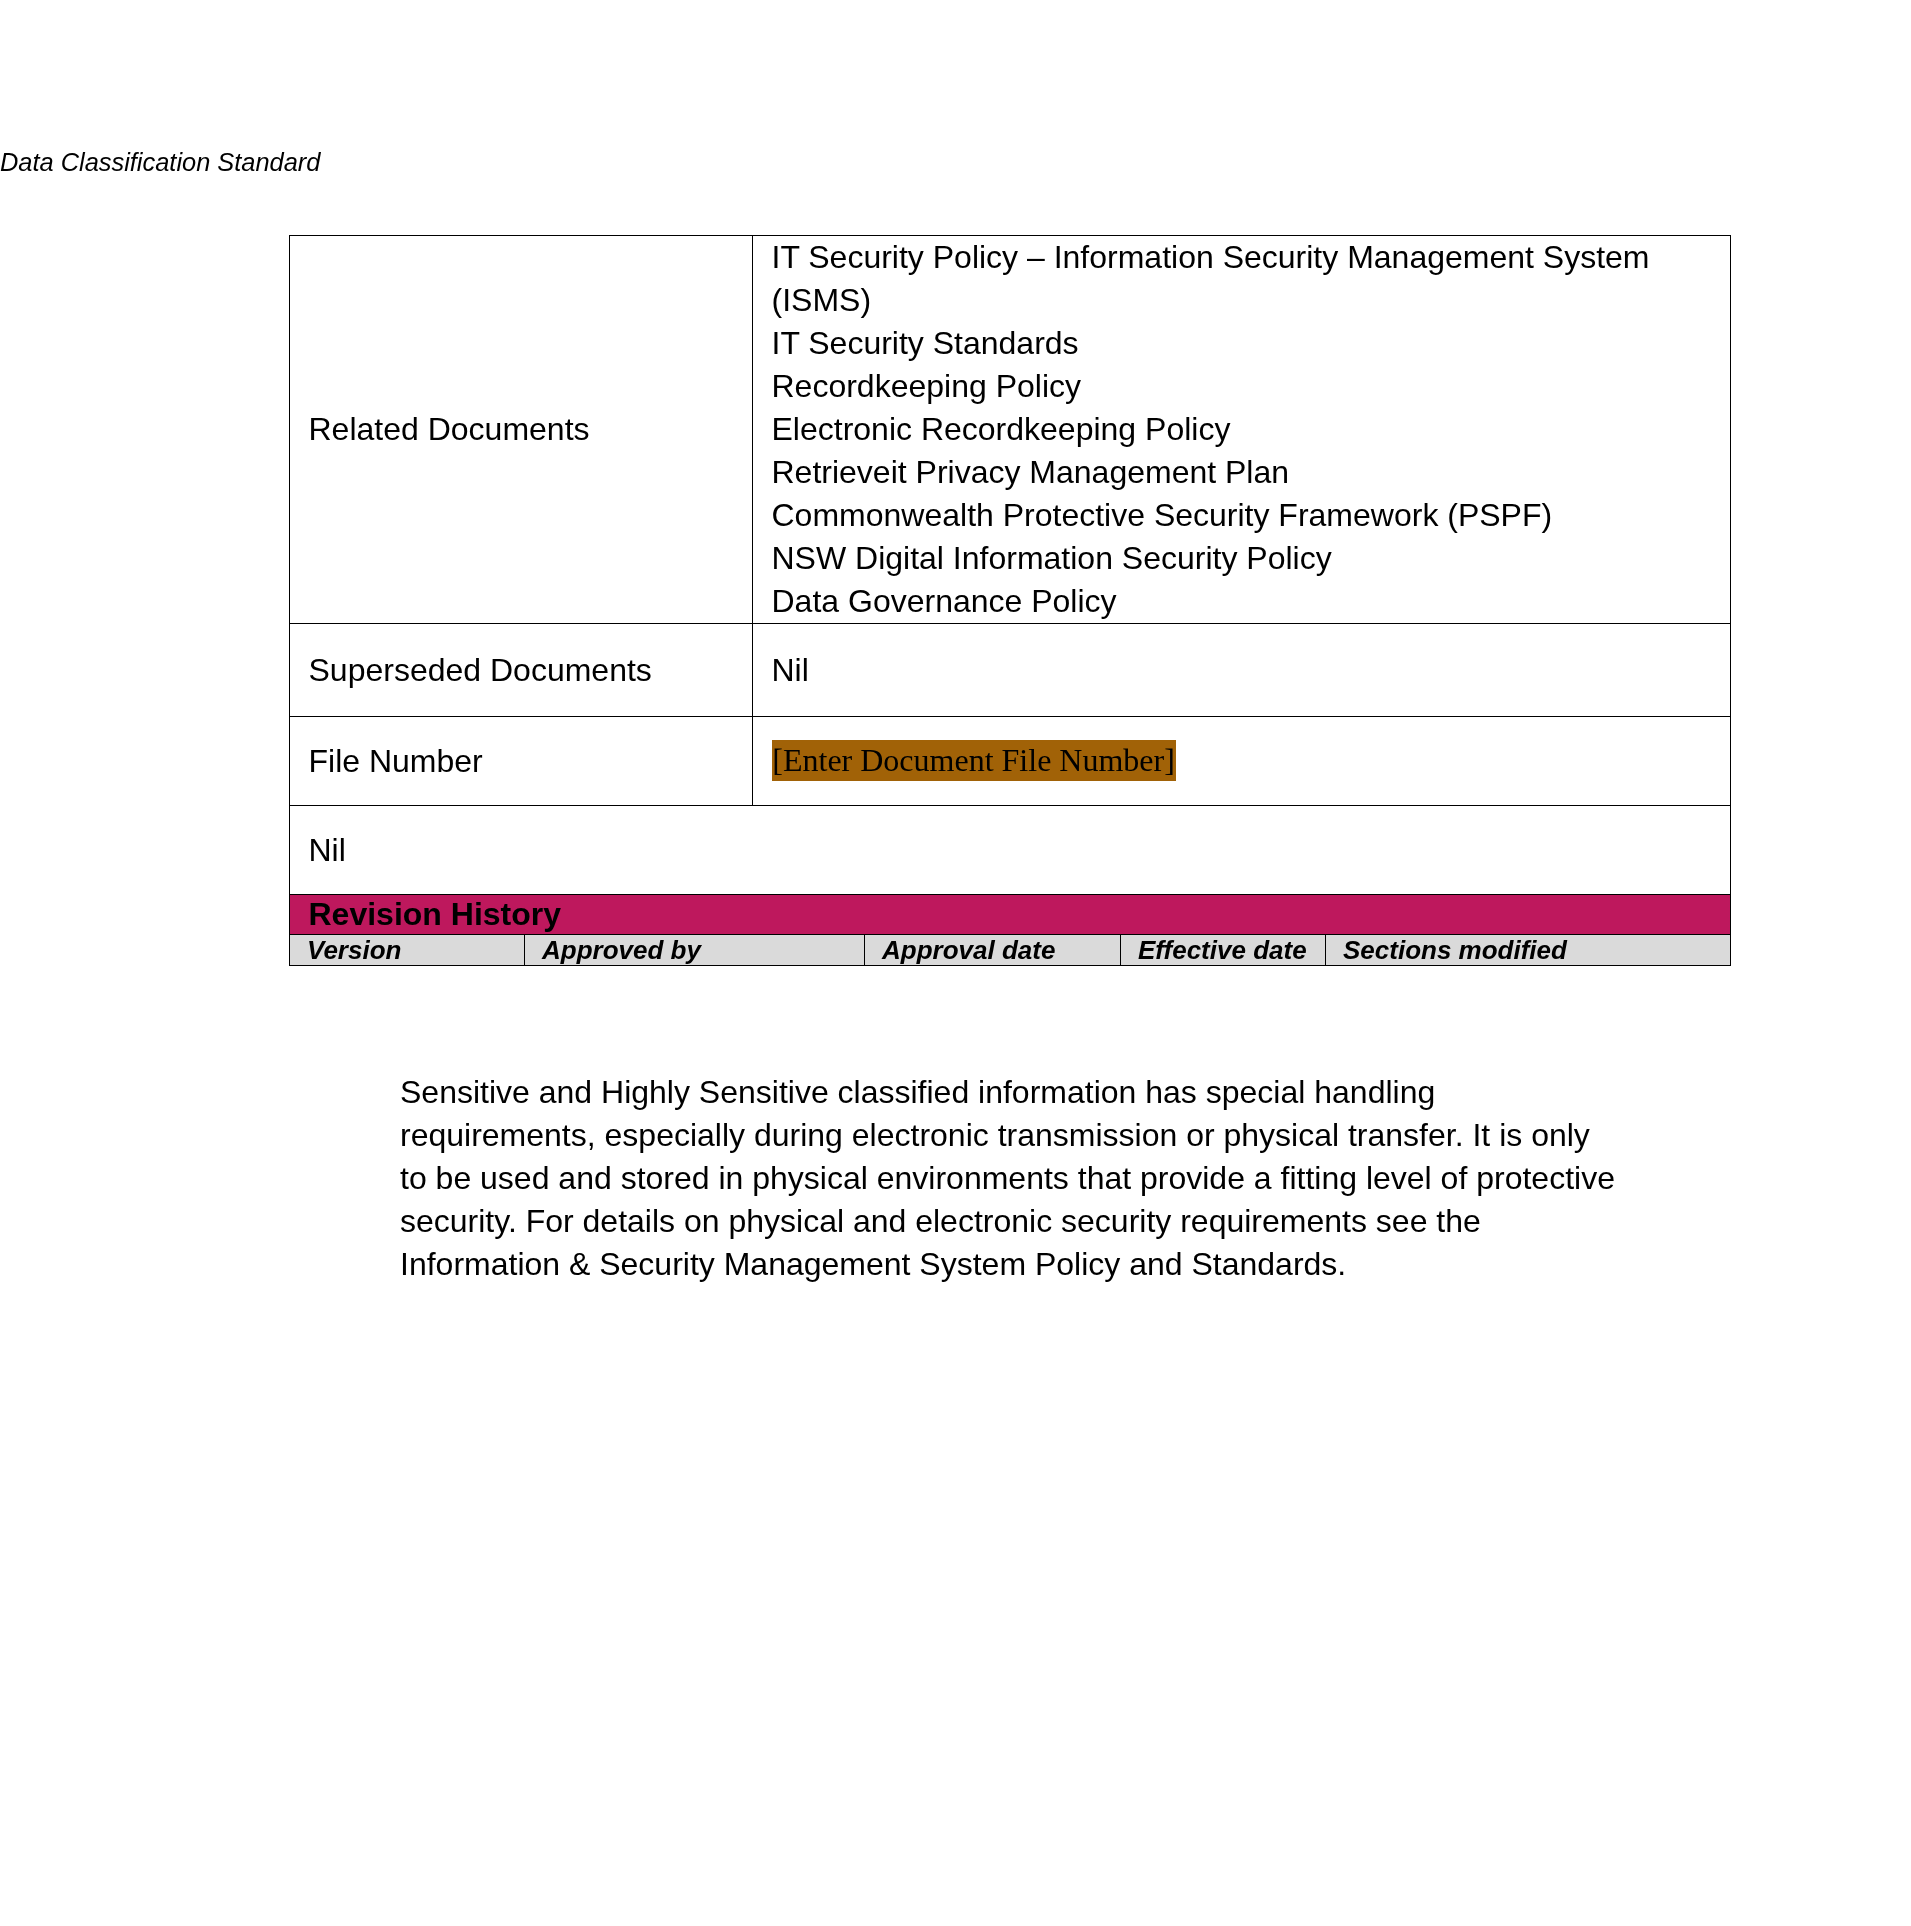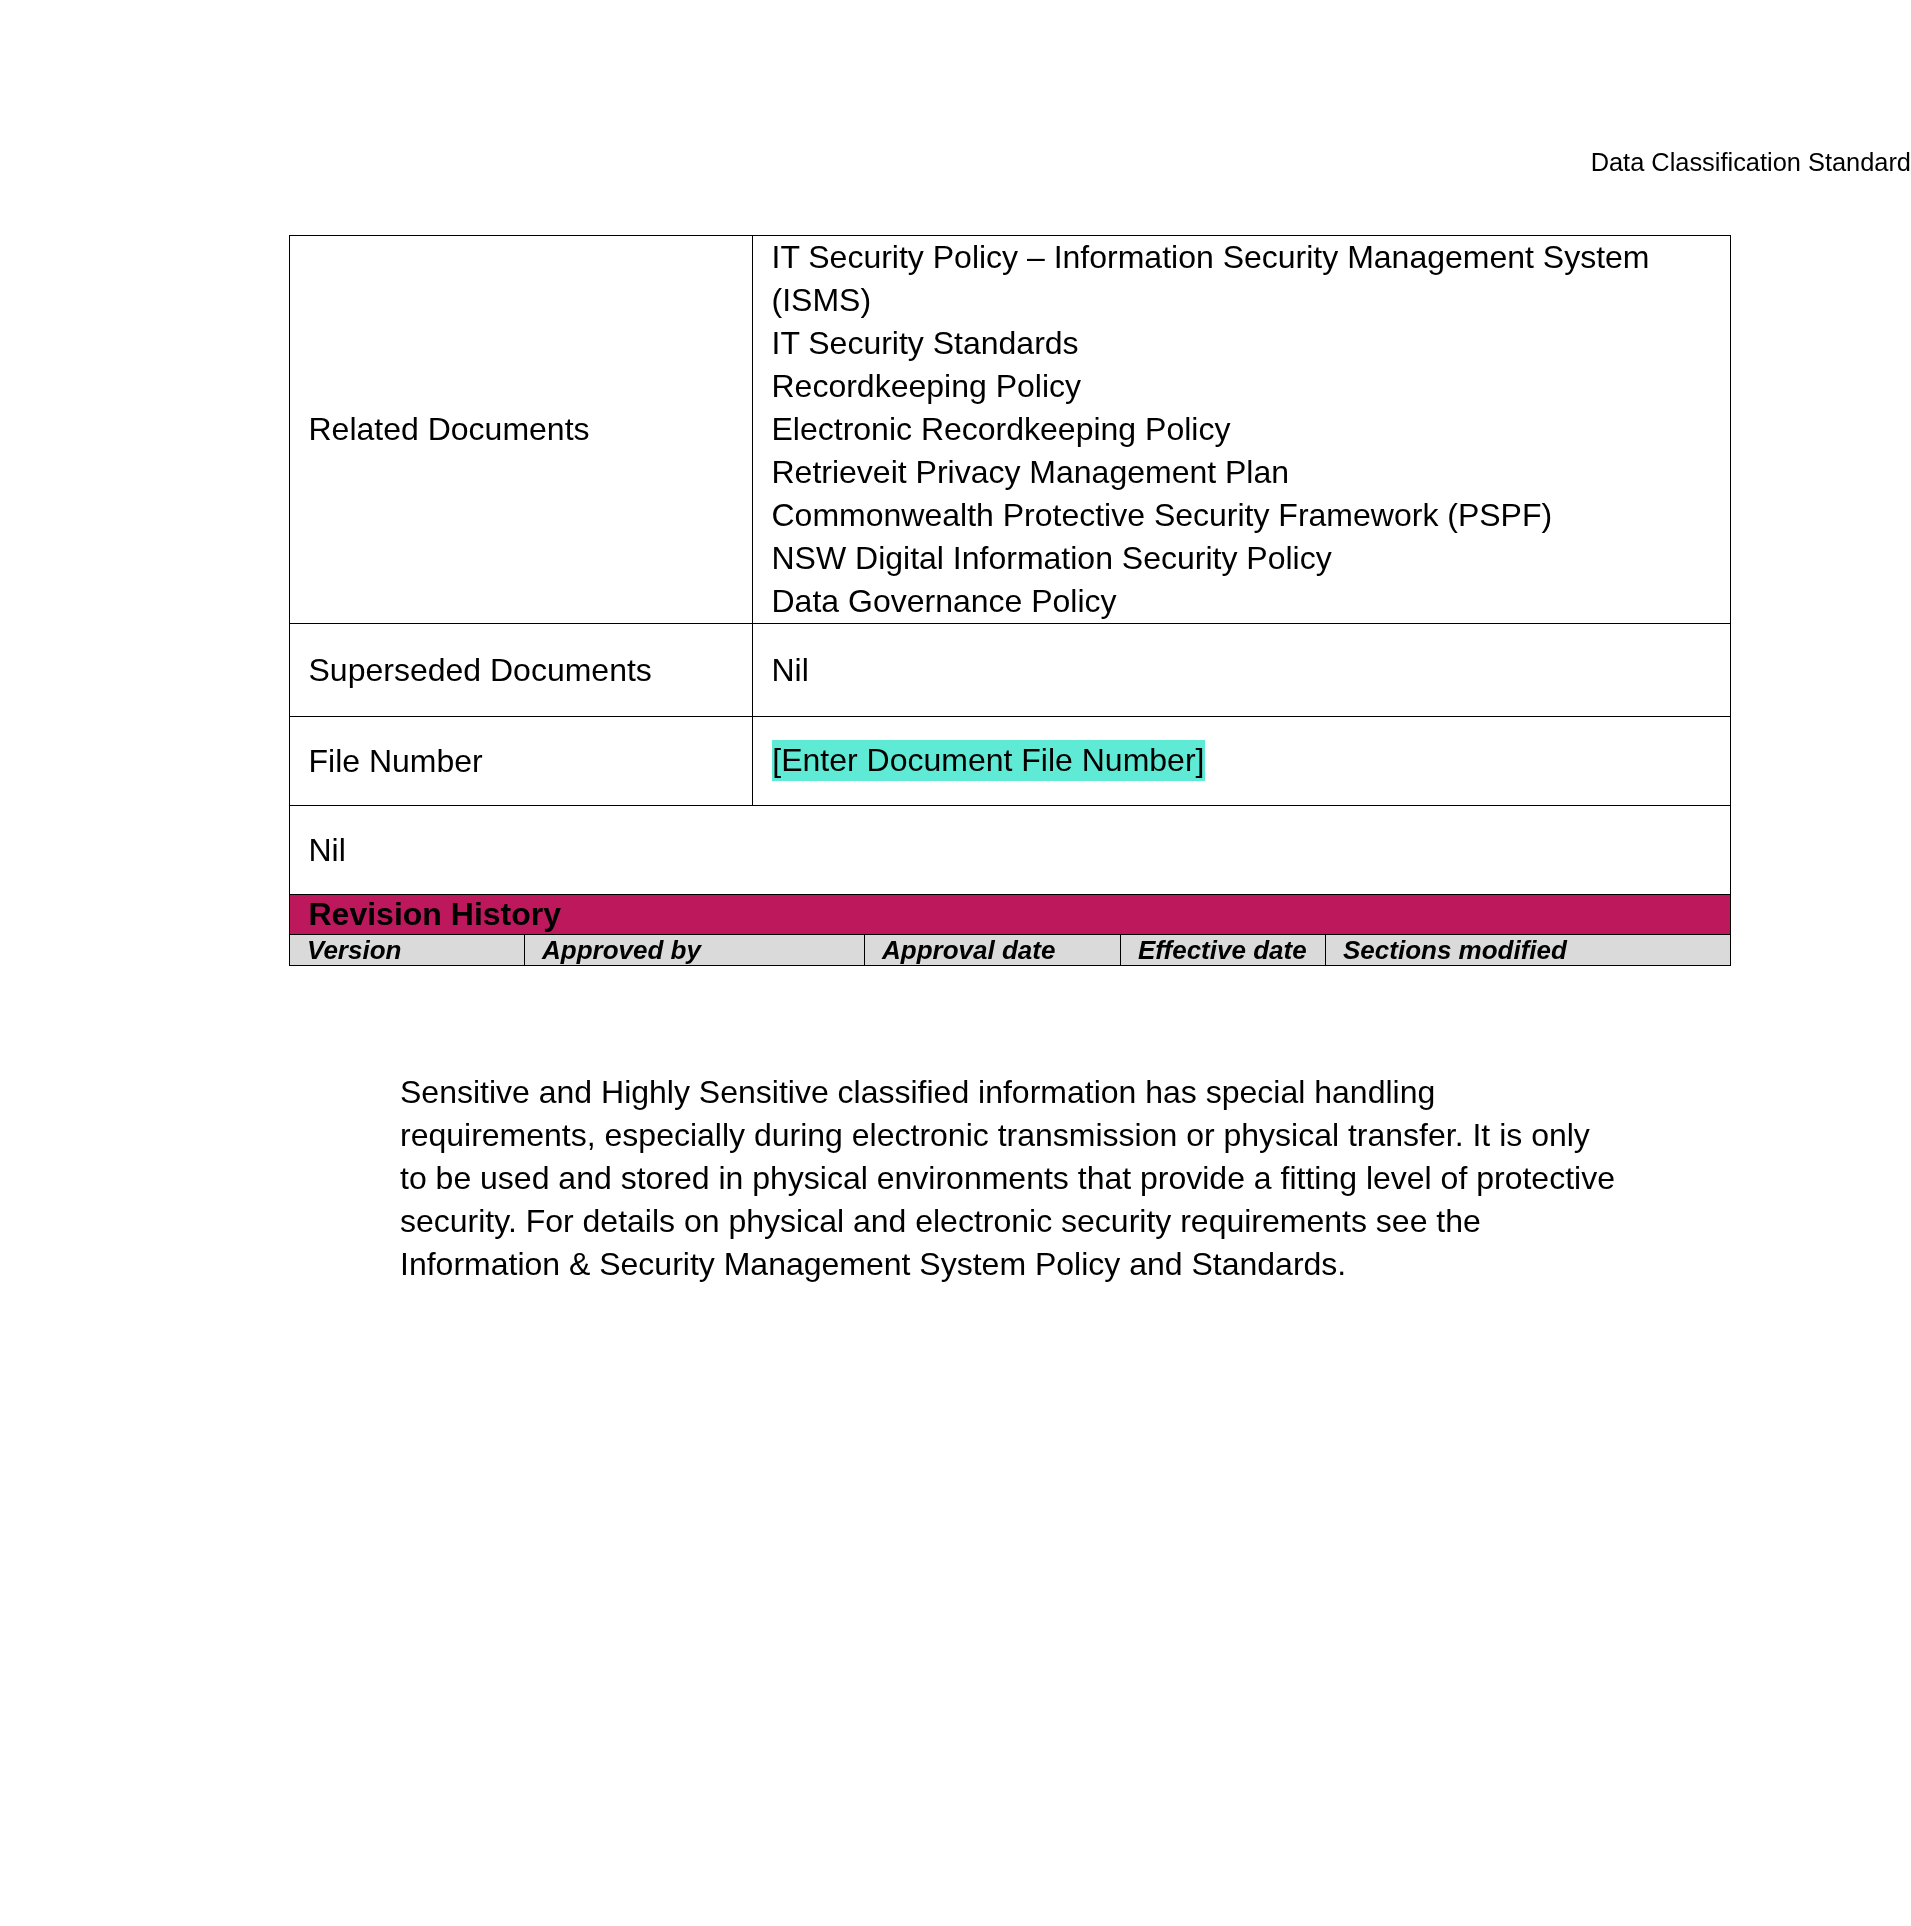--- a/index.html
+++ b/index.html
@@ -3,21 +3,21 @@
 <meta charset="utf-8">
 <style>
   html,body{margin:0;padding:0;background:#ffffff;}
   body{
     width:1911px;height:2703px;position:relative;
     font-family:"Liberation Sans","DejaVu Sans",sans-serif;
     color:#000;
   }
   .doc-title{
     position:absolute;top:148px;left:0;right:0;
-    text-align:right;font-size:25.4px;line-height:29px;
+    text-align:left;font-style:italic;font-size:25.4px;line-height:29px;
   }
   .tbl-wrap{position:absolute;left:289px;top:235px;width:1442px;}
   table{border-collapse:collapse;table-layout:fixed;width:1442px;}
   td{
     border:1.5px solid #000;
     vertical-align:middle;
     padding:0 7.7px 0 18.5px;
     font-size:32px;line-height:43px;
     overflow:hidden;
   }
@@ -27,21 +27,21 @@
   .row-filenumber td{height:88px;}
   .row-sect td{height:38px;background:#DADADA;font-weight:bold;line-height:35px;}
   .row-nil td{height:88px;}
   .row-revision td{height:39px;background:#be185d;font-weight:bold;line-height:35px;}
   .tbl-b{margin-top:-1.5px;font-style:italic;}
   .row-colhead td{
     height:30px;background:#DADADA;font-weight:bold;
     font-size:26px;line-height:30px;padding:0 4.6px 0 17px;
   }
   .row-data td{height:82px;}
-  .highlight{background:#5eead4;padding:2.3px 0.8px;}
+  .highlight{background:#a16207;padding:2.3px 0.8px;font-family:Liberation Serif, serif;}
   .anno-marker{
     display:inline-block;font-size:21.6px;line-height:21.6px;
     vertical-align:9.2px;margin-right:0.8px;
   }
   .body-par{
     position:absolute;left:400px;top:1071px;width:1279px;
     font-size:32px;line-height:43px;white-space:pre-line;
   }
 </style>
 </head>

